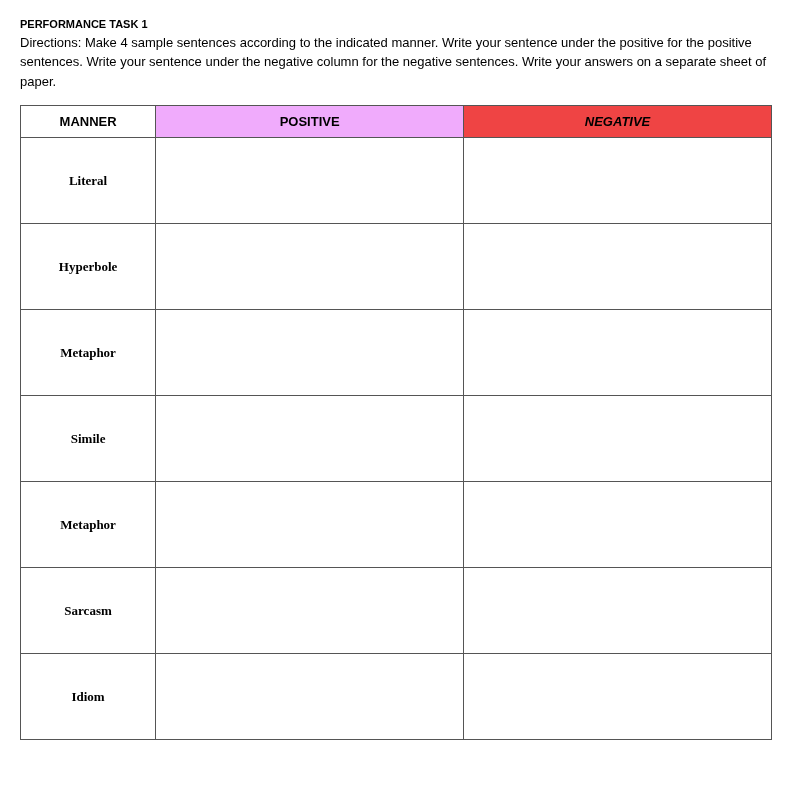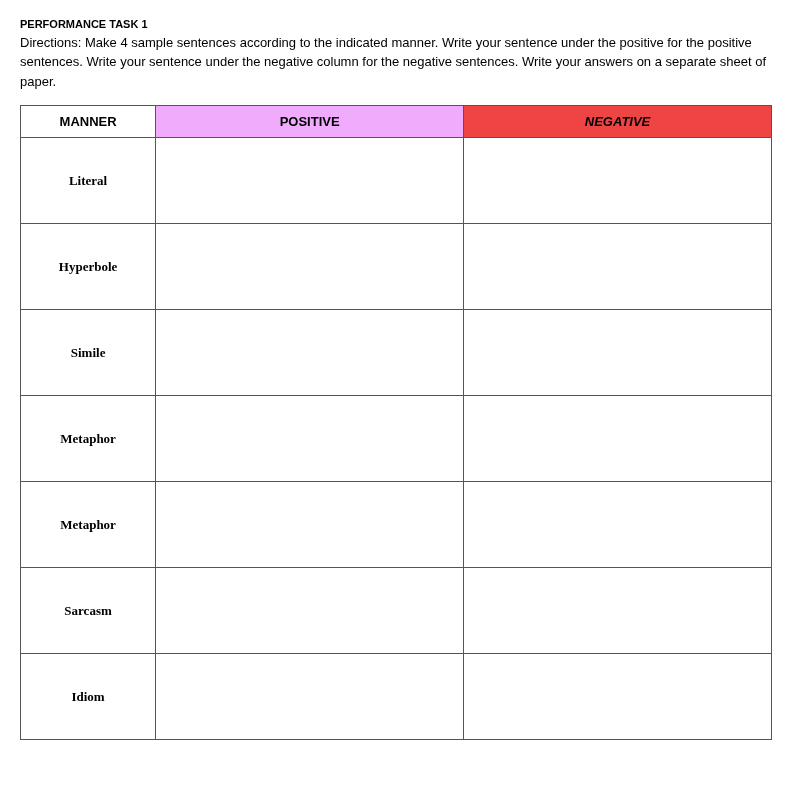--- a/index.html
+++ b/index.html
@@ -105,26 +105,26 @@
         <td class="manner-cell">Literal</td>
         <td class="content-cell"></td>
         <td class="content-cell"></td>
       </tr>
       <tr>
         <td class="manner-cell">Hyperbole</td>
         <td class="content-cell"></td>
         <td class="content-cell"></td>
       </tr>
       <tr>
-        <td class="manner-cell">Simile</td>
+        <td class="manner-cell">Metaphor</td>
         <td class="content-cell"></td>
         <td class="content-cell"></td>
       </tr>
       <tr>
-        <td class="manner-cell">Metaphor</td>
+        <td class="manner-cell">Simile</td>
         <td class="content-cell"></td>
         <td class="content-cell"></td>
       </tr>
       <tr>
         <td class="manner-cell">Metaphor</td>
         <td class="content-cell"></td>
         <td class="content-cell"></td>
       </tr>
       <tr>
         <td class="manner-cell">Sarcasm</td>

